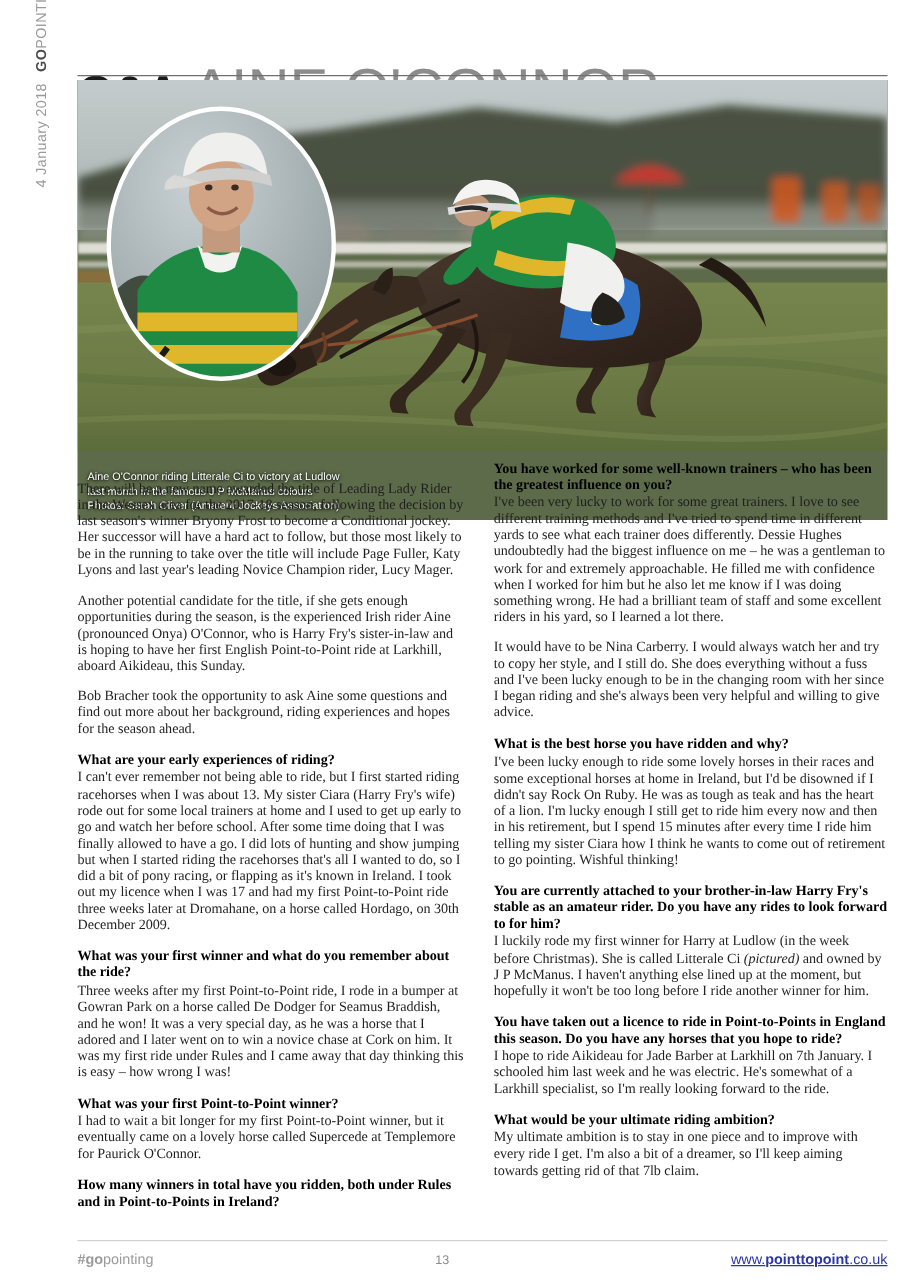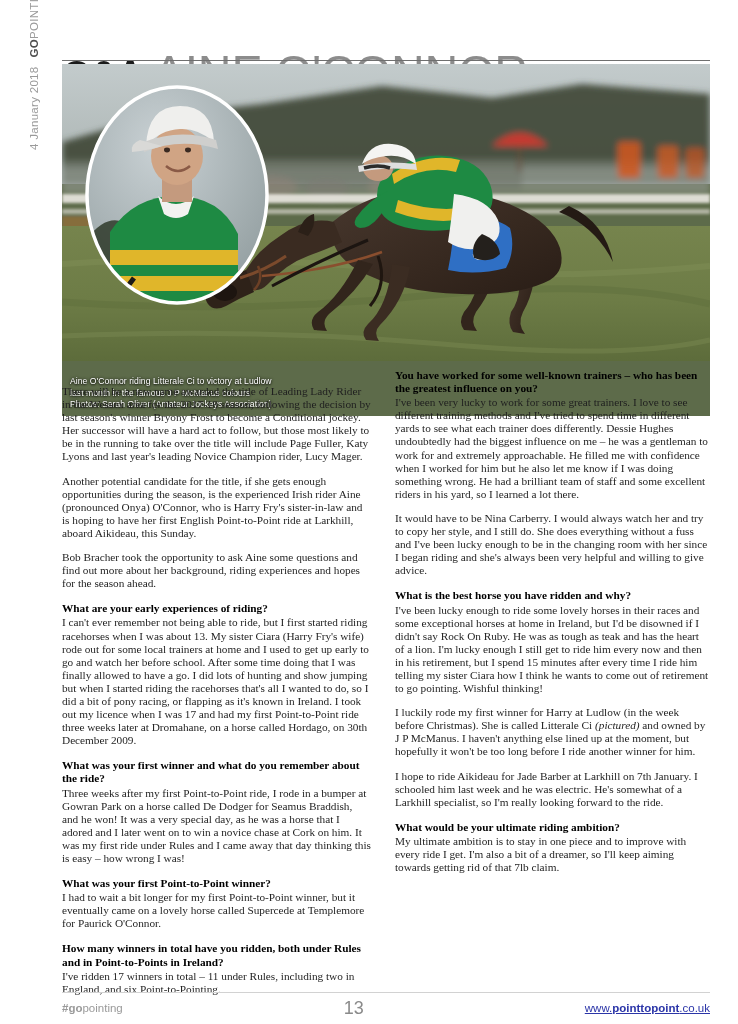--- a/index.html
+++ b/index.html
@@ -177,21 +177,21 @@
     width: 648px;
     height: 24px;
     display: flex;
     align-items: center;
     font-family: "Liberation Sans", sans-serif;
     font-size: 11.5px;
     color: #9a9a9a;
   }
 
   .footer-left  { flex: 0 0 auto; }
-  .footer-mid   { flex: 1 1 auto; text-align: center; color: #8a8a8a; font-size: 18px; }
+  .footer-mid   { flex: 1 1 auto; text-align: center; color: #8a8a8a; font-size: 10px; }
   .footer-right { flex: 0 0 auto; text-decoration: underline; color: #2b35a8; }
 
   .fr-www  { font-weight: normal; }
   .fr-main { font-weight: bold; }
   .fr-tld  { font-weight: normal; }
 </style>
 </head>
 <body>
 
 <div class="page">
@@ -367,30 +367,31 @@
       <div class="p">There will be a new name awarded the title of Leading Lady Rider in the Wessex area for the 2017-18 season, following the decision by last season's winner Bryony Frost to become a Conditional jockey. Her successor will have a hard act to follow, but those most likely to be in the running to take over the title will include Page Fuller, Katy Lyons and last year's leading Novice Champion rider, Lucy Mager.</div>
       <div class="p">Another potential candidate for the title, if she gets enough opportunities during the season, is the experienced Irish rider Aine (pronounced Onya) O'Connor, who is Harry Fry's sister-in-law and is hoping to have her first English Point-to-Point ride at Larkhill, aboard Aikideau, this Sunday.</div>
       <div class="p">Bob Bracher took the opportunity to ask Aine some questions and find out more about her background, riding experiences and hopes for the season ahead.</div>
       <div class="q">What are your early experiences of riding?</div>
       <div class="p">I can't ever remember not being able to ride, but I first started riding racehorses when I was about 13. My sister Ciara (Harry Fry's wife) rode out for some local trainers at home and I used to get up early to go and watch her before school. After some time doing that I was finally allowed to have a go. I did lots of hunting and show jumping but when I started riding the racehorses that's all I wanted to do, so I did a bit of pony racing, or flapping as it's known in Ireland. I took out my licence when I was 17 and had my first Point-to-Point ride three weeks later at Dromahane, on a horse called Hordago, on 30th December 2009.</div>
       <div class="q">What was your first winner and what do you remember about the ride?</div>
       <div class="p">Three weeks after my first Point-to-Point ride, I rode in a bumper at Gowran Park on a horse called De Dodger for Seamus Braddish, and he won! It was a very special day, as he was a horse that I adored and I later went on to win a novice chase at Cork on him. It was my first ride under Rules and I came away that day thinking this is easy – how wrong I was!</div>
       <div class="q">What was your first Point-to-Point winner?</div>
       <div class="p">I had to wait a bit longer for my first Point-to-Point winner, but it eventually came on a lovely horse called Supercede at Templemore for Paurick O'Connor.</div>
       <div class="q">How many winners in total have you ridden, both under Rules and in Point-to-Points in Ireland?</div>
-      <div class="p">I've ridden 17 winners in total – 11 under Rules, including two in England, and six Point-to-Pointing.</div>
     </div>
 
   <div class="col col-right">
       <div class="q">You have worked for some well-known trainers – who has been the greatest influence on you?</div>
       <div class="p">I've been very lucky to work for some great trainers. I love to see different training methods and I've tried to spend time in different yards to see what each trainer does differently. Dessie Hughes undoubtedly had the biggest influence on me – he was a gentleman to work for and extremely approachable. He filled me with confidence when I worked for him but he also let me know if I was doing something wrong. He had a brilliant team of staff and some excellent riders in his yard, so I learned a lot there.</div>
       <div class="p">It would have to be Nina Carberry. I would always watch her and try to copy her style, and I still do. She does everything without a fuss and I've been lucky enough to be in the changing room with her since I began riding and she's always been very helpful and willing to give advice.</div>
       <div class="q">What is the best horse you have ridden and why?</div>
       <div class="p">I've been lucky enough to ride some lovely horses in their races and some exceptional horses at home in Ireland, but I'd be disowned if I didn't say Rock On Ruby. He was as tough as teak and has the heart of a lion. I'm lucky enough I still get to ride him every now and then in his retirement, but I spend 15 minutes after every time I ride him telling my sister Ciara how I think he wants to come out of retirement to go pointing. Wishful thinking!</div>
+      <div class="q">You are currently attached to your brother-in-law Harry Fry's stable as an amateur rider. Do you have any rides to look forward to for him?</div>
       <div class="p">I luckily rode my first winner for Harry at Ludlow (in the week before Christmas). She is called Litterale Ci <i>(pictured)</i> and owned by J P McManus. I haven't anything else lined up at the moment, but hopefully it won't be too long before I ride another winner for him.</div>
+      <div class="q">You have taken out a licence to ride in Point-to-Points in England this season. Do you have any horses that you hope to ride?</div>
       <div class="p">I hope to ride Aikideau for Jade Barber at Larkhill on 7th January. I schooled him last week and he was electric. He's somewhat of a Larkhill specialist, so I'm really looking forward to the ride.</div>
       <div class="q">What would be your ultimate riding ambition?</div>
       <div class="p">My ultimate ambition is to stay in one piece and to improve with every ride I get. I'm also a bit of a dreamer, so I'll keep aiming towards getting rid of that 7lb claim.</div>
     </div>
 
   <div class="rule-bottom"></div>
   <div class="footer">
     <div class="footer-left"><b>#go</b><span>pointing</span></div>
     <div class="footer-mid">13</div>
     <a class="footer-right" href="#"><span class="fr-www">www.</span><span class="fr-main">pointtopoint</span><span class="fr-tld">.co.uk</span></a>

